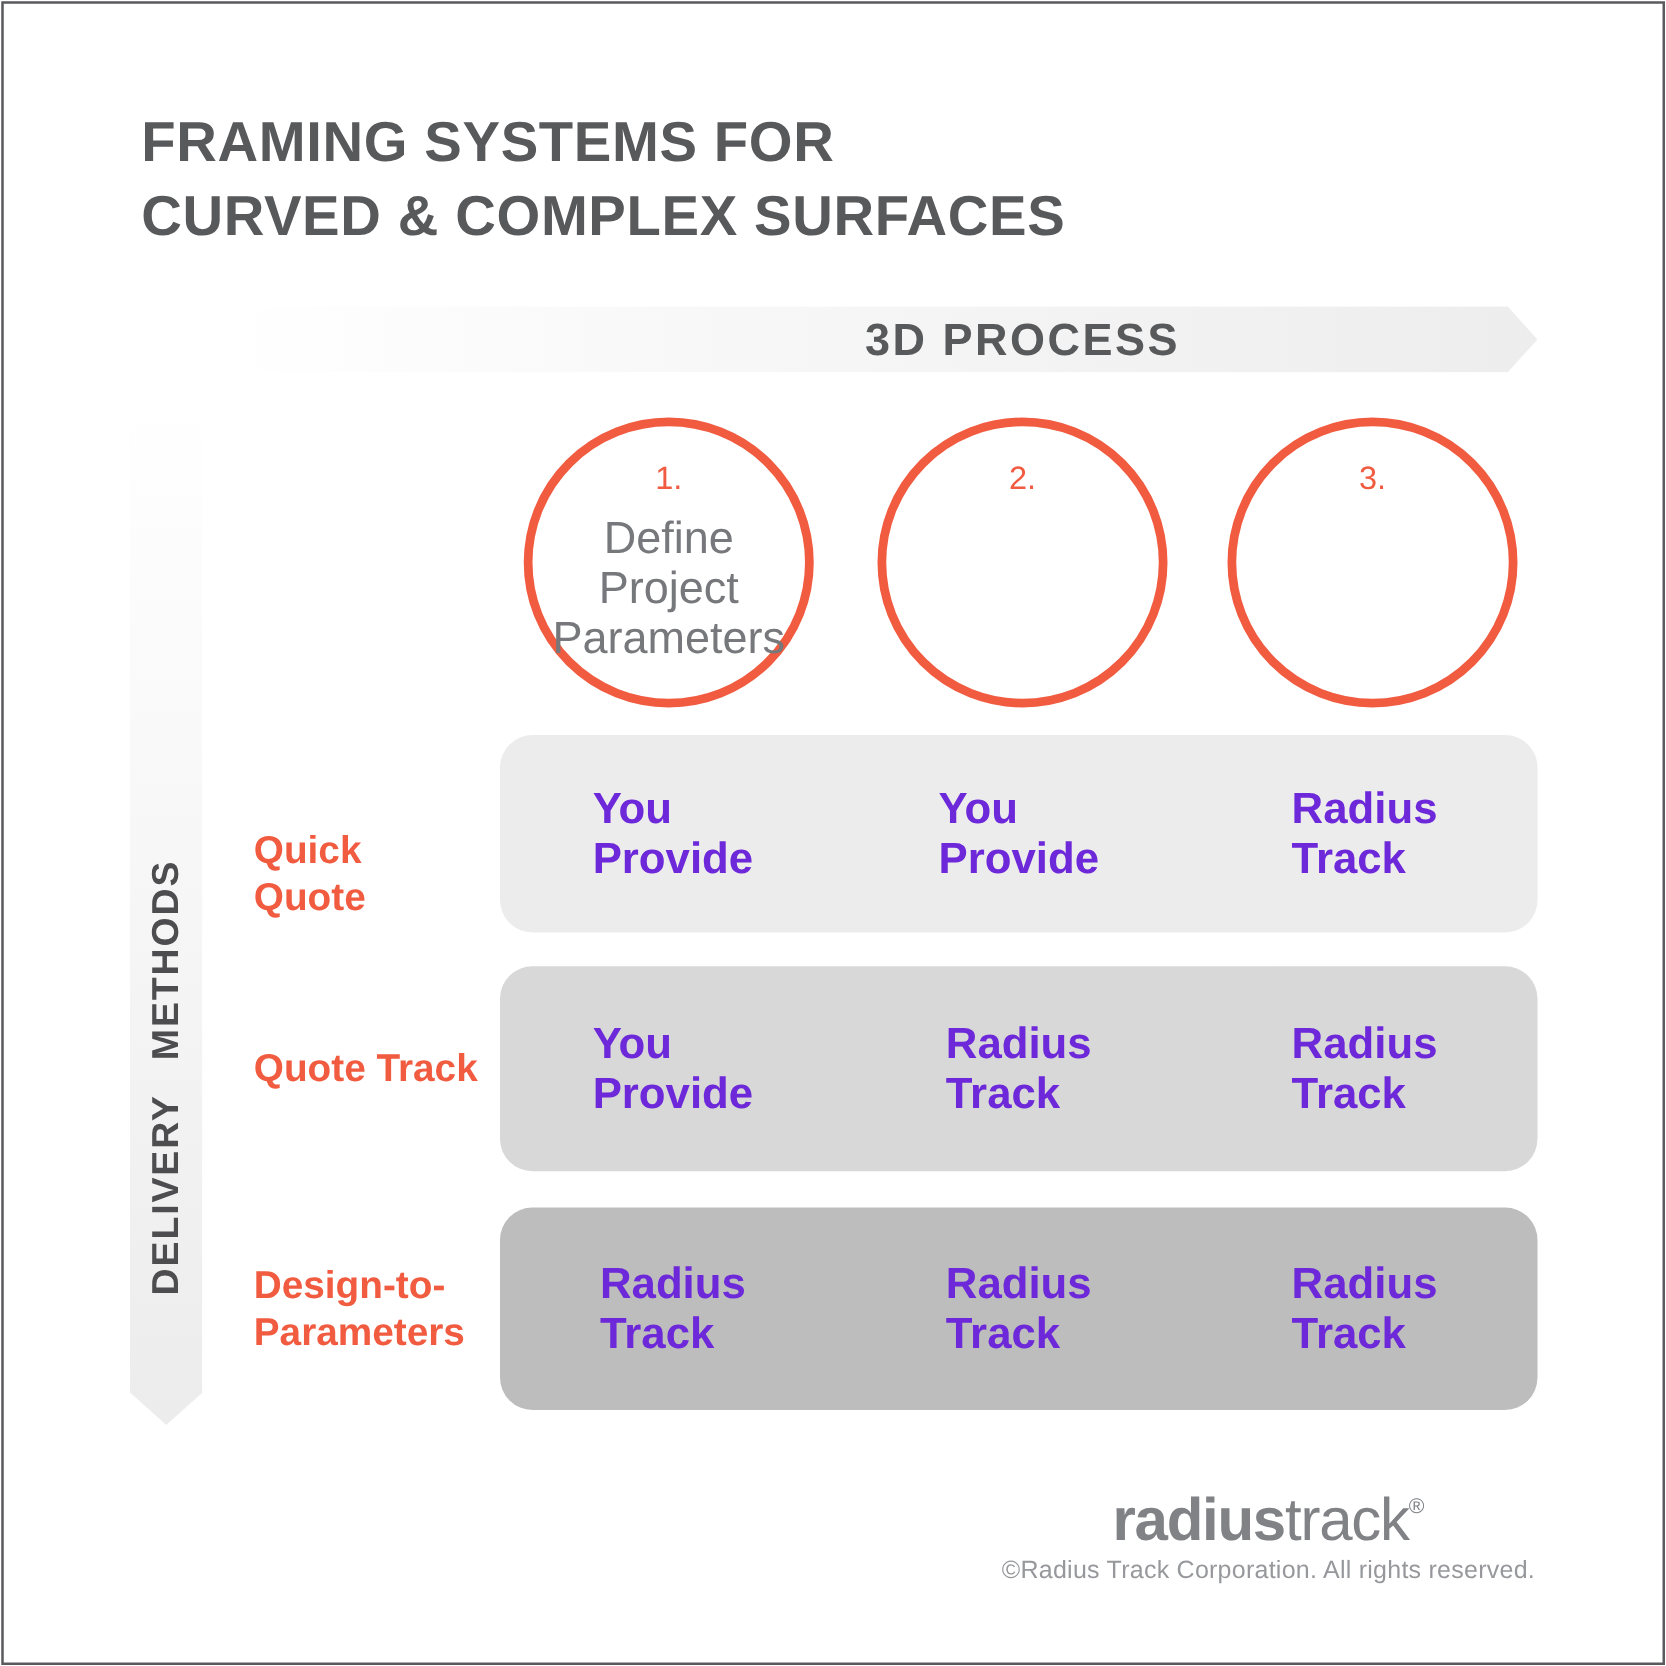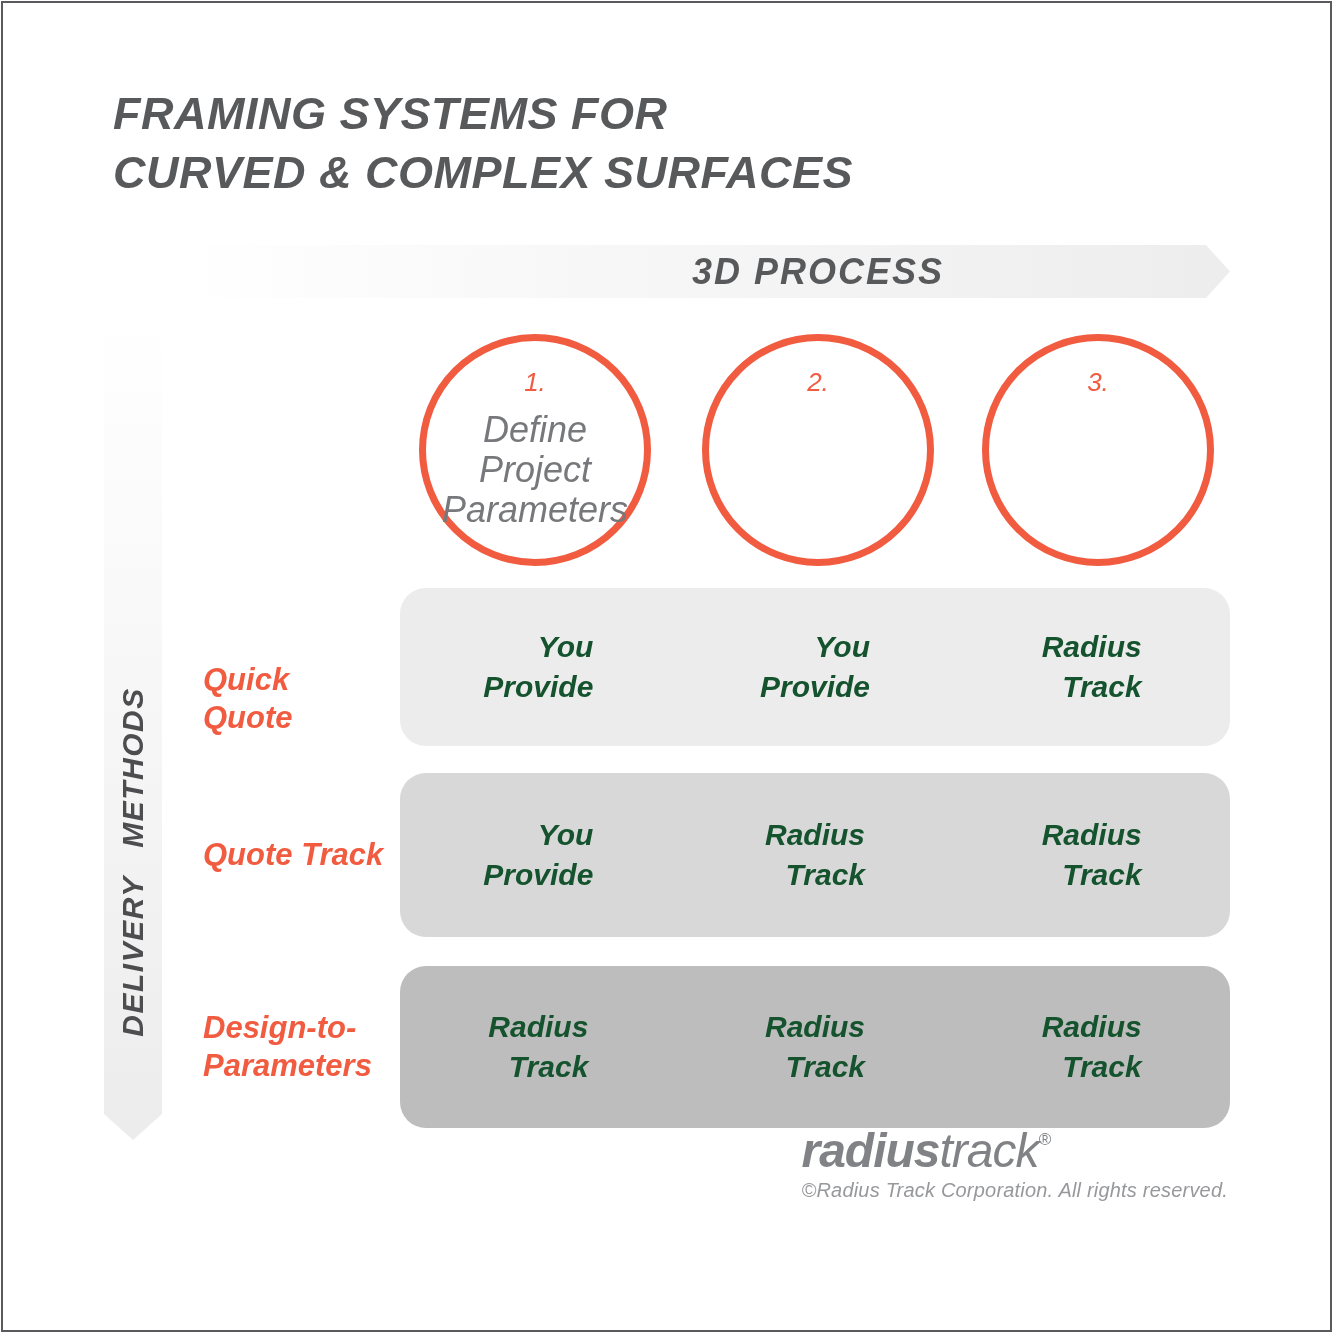--- a/index.html
+++ b/index.html
@@ -1,18 +1,18 @@
 <!DOCTYPE html>
 <html><head>
 <meta charset="utf-8">
 <style>
   html,body { margin:0; padding:0; background:#fff; }
   #canvas {
     position:relative; width:1333px; height:1333px; background:#ffffff;
-    font-family:"Liberation Sans", sans-serif; overflow:hidden;font-style:italic;
+    font-family:"Liberation Sans", sans-serif; overflow:hidden;
   }
   .frame { position:absolute; inset:1px; border:2px solid #595a5d; pointer-events:none; }
 
   .preline { white-space:pre-line; }
 
   
   .title {
     position:absolute; left:113px; top:84px;
     font-size:45px; line-height:59px; font-weight:700; letter-spacing:0.5px;
     color:#58595b; white-space:pre-line;
@@ -60,33 +60,33 @@
   
   .band {
     position:absolute; left:400px; width:830px; border-radius:26px;
     display:grid; grid-template-columns:repeat(3,1fr);
     align-items:center; justify-items:center;
   }
   .band-1 { top:588px; height:158px; background:#ececec; }
   .band-2 { top:773px; height:164px; background:#d8d8d8; }
   .band-3 { top:966px; height:162px; background:#bdbdbd; }
   .cell {
-    font-size:30px; line-height:40px; font-weight:700; color:#14532d; text-align:right;
+    font-size:35px; line-height:40px; font-weight:700; color:#6d28d9; text-align:left;
   }
   .row-label {
     position:absolute; left:203px; width:210px;
     display:flex; align-items:center;
     font-size:31px; line-height:38px; font-weight:700; color:#f15b40;
   }
   .row-label-1 { top:620px; height:158px; }
   .row-label-2 { top:773px; height:164px; }
   .row-label-3 { top:966px; height:162px; }
 
   
-  .footer { position:absolute; right:105px; top:1115px; text-align:left; }
+  .footer { position:absolute; right:105px; top:1180px; text-align:center; }
   .logo-line { font-size:48px; line-height:50px; color:#808285; letter-spacing:-1px; }
   .logo-bold { font-weight:700; }
   .logo-light { font-weight:400; }
   .reg-mark { font-size:17px; vertical-align:22px; letter-spacing:0; }
   .copyright { font-size:20px; color:#97989b; margin-top:3px; letter-spacing:0.2px; }
 </style>
 </head>
 <body>
 
 <div id="canvas">

